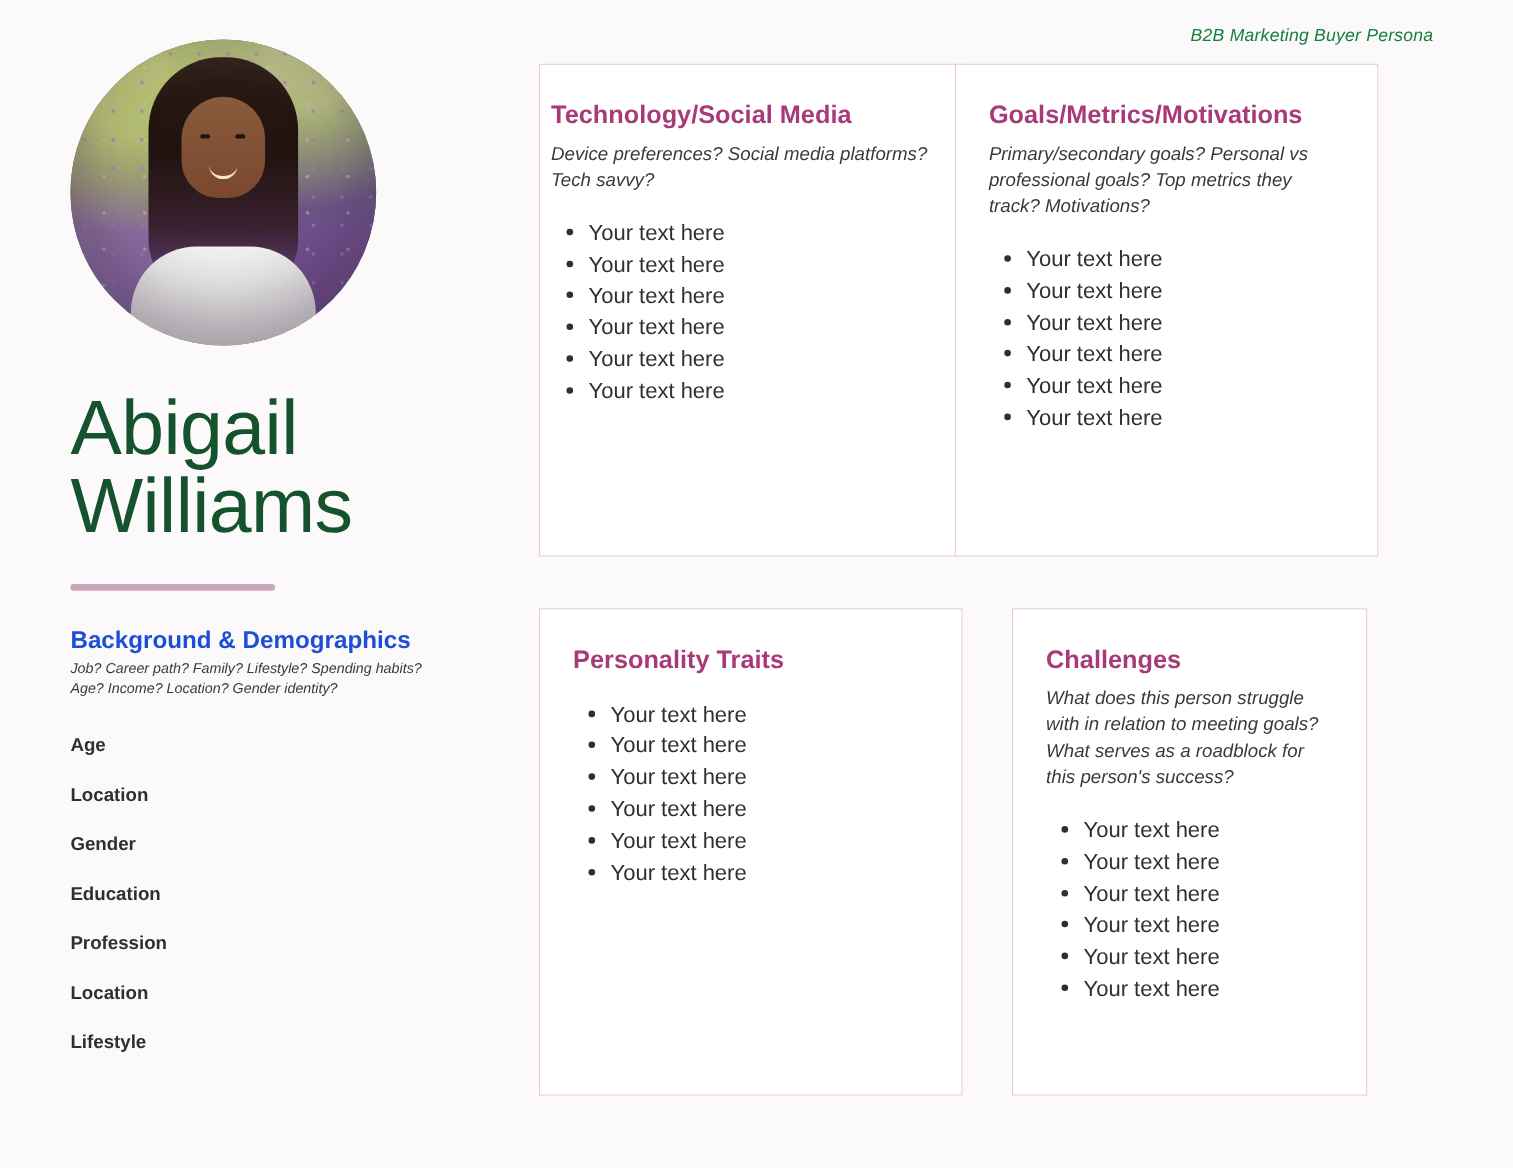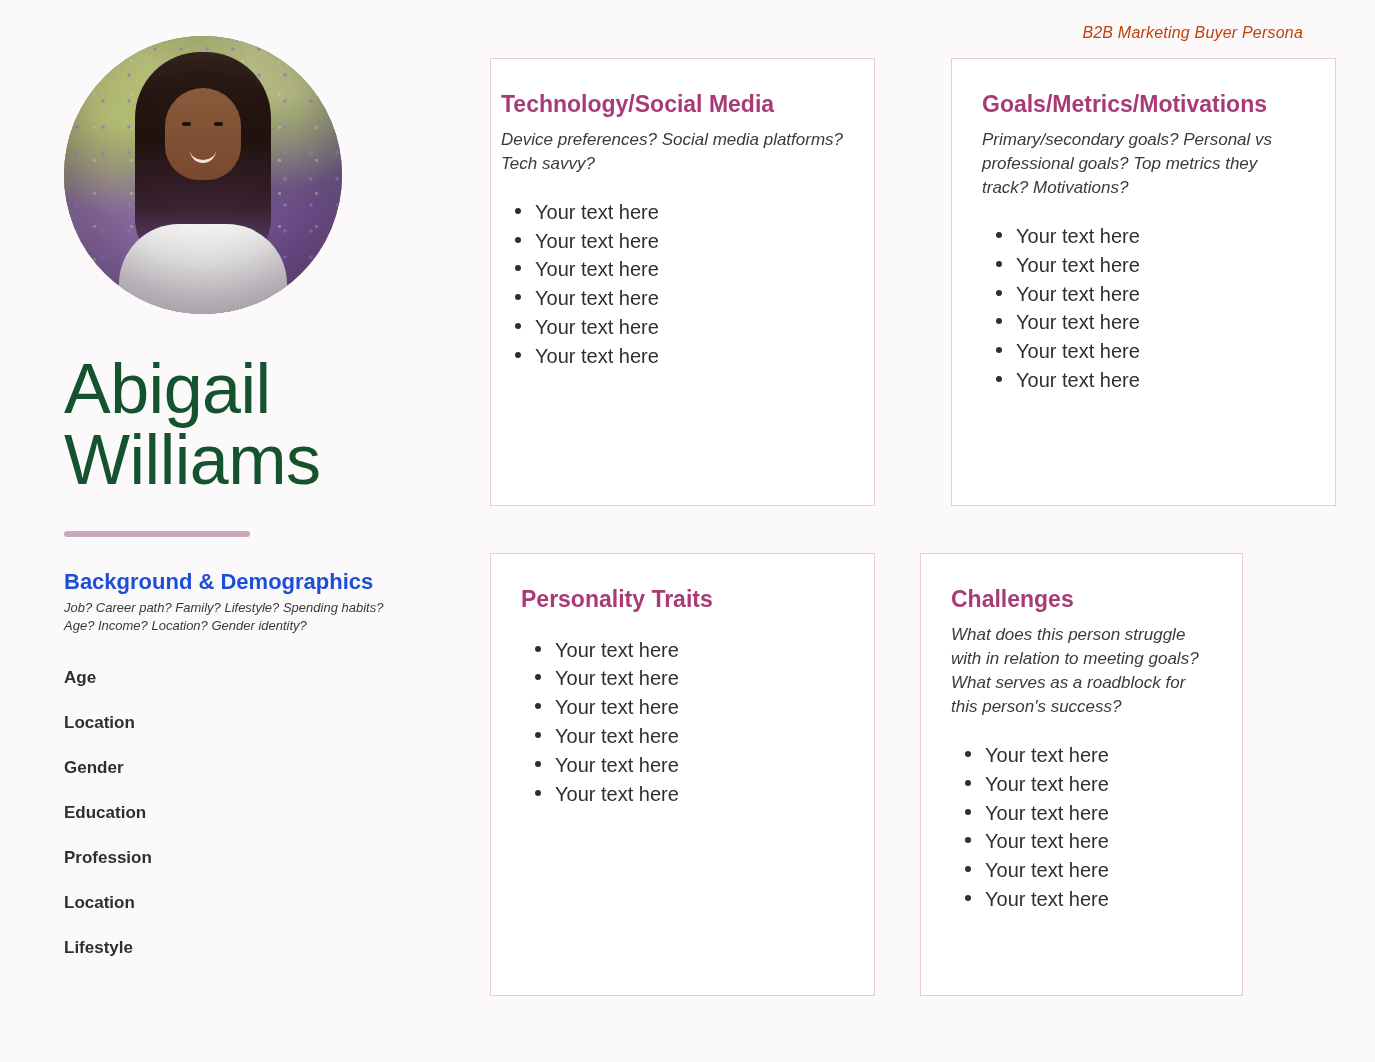--- a/index.html
+++ b/index.html
@@ -23,21 +23,21 @@
   }
 
   
   .doc-note {
     position: absolute;
     top: 24px;
     right: 72px;
     font-family: "Liberation Sans", sans-serif;
     font-style: italic;
     font-size: 16px;
-    color: #c2410c;
+    color: #15803d;
     letter-spacing: 0.2px;
   }
 
   
   .left-col {
     position: absolute;
     left: 64px;
     top: 36px;
     width: 380px;
   }
@@ -173,21 +173,21 @@
 
   
   .card {
     position: absolute;
     background: #ffffff;
     border: 1px solid #e8cdd6;
     box-sizing: border-box;
     padding: 32px 30px 20px 30px;
   }
   .card.c1 { left: 490px; top: 58px;  width: 385px; height: 448px; padding-left: 10px; }
-  .card.c2 { left: 951px; top: 58px;  width: 385px; height: 448px; }
+  .card.c2 { left: 868px; top: 58px;  width: 385px; height: 448px; }
   .card.c3 { left: 490px; top: 553px; width: 385px; height: 443px; }
   .card.c4 { left: 920px; top: 553px; width: 323px; height: 443px; }
 
   .card-title {
     font-size: 23px;
     font-weight: bold;
     color: #a83a77;
     line-height: 1.2;
   }
   .card-prompt {

